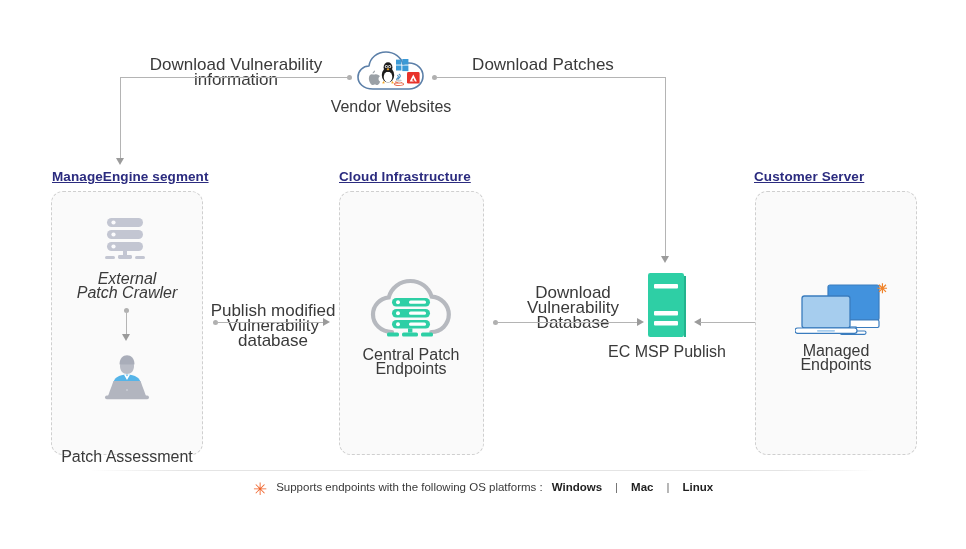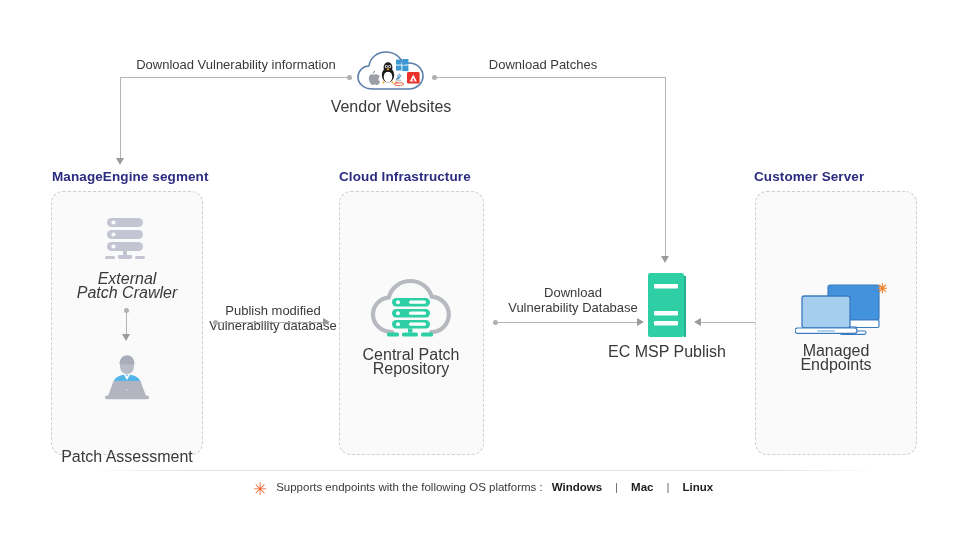--- a/index.html
+++ b/index.html
@@ -22,20 +22,21 @@
   
   .abs { position: absolute; }
 
   .seg-title {
     position: absolute;
     font-size: 13.5px;
     font-weight: bold;
     color: #2b2b7f;
     letter-spacing: .1px;
     white-space: nowrap;
+    text-decoration: underline;
   }
 
   .seg-box {
     position: absolute;
     border: 1px dashed #cfcfcf;
     border-radius: 12px;
     background: #fafafa;
     box-sizing: border-box;
   }
 
@@ -43,21 +44,21 @@
     position: absolute;
     font-size: 16px;
     color: #3a3a3a;
     text-align: center;
     line-height: 14px;
     white-space: pre-line;
   }
 
   .edge-label {
     position: absolute;
-    font-size: 13px;
+    font-size: 17px;
     color: #3a3a3a;
     text-align: center;
     line-height: 15px;
     white-space: pre-line;
   }
 
   
   .line-h {
     position: absolute;
     height: 1px;
@@ -253,21 +254,21 @@
       <rect x="41" y="24.6" width="17" height="3.2" rx="1.6" fill="#ffffff"></rect>
       <rect x="41" y="35.6" width="17" height="3.2" rx="1.6" fill="#ffffff"></rect>
       <rect x="41" y="46.6" width="17" height="3.2" rx="1.6" fill="#ffffff"></rect>
       <rect x="40" y="52.4" width="4.4" height="4.2" fill="#2ecfa5"></rect>
       <rect x="34" y="56.6" width="16" height="4" rx="1.6" fill="#2ecfa5"></rect>
       <rect x="19" y="56.6" width="12" height="4" rx="1.6" fill="#2ecfa5"></rect>
       <rect x="53" y="56.6" width="12" height="4" rx="1.6" fill="#2ecfa5"></rect>
     </svg>
   </div>
   <div class="node-label" style="left:341px; top:348px; width:140px;">Central Patch
-Repository</div>
+Endpoints</div>
 
   <div class="edge-label" style="left:497px; top:285px; width:152px;">Download
 Vulnerability Database</div>
   <div class="dot" style="left:493px; top:320px;"></div>
   <div class="line-h" style="left:496px; top:322px; width:143px;"></div>
   <div class="arrow-r" style="left:637px; top:318px;"></div>
 
   <div class="abs" style="left:648px; top:273px; width:38px; height:66px;">
     <svg width="38" height="66" viewBox="0 0 38 66">
       <rect x="0" y="0" width="36" height="64" rx="2.2" fill="#2ecfa5"></rect>

